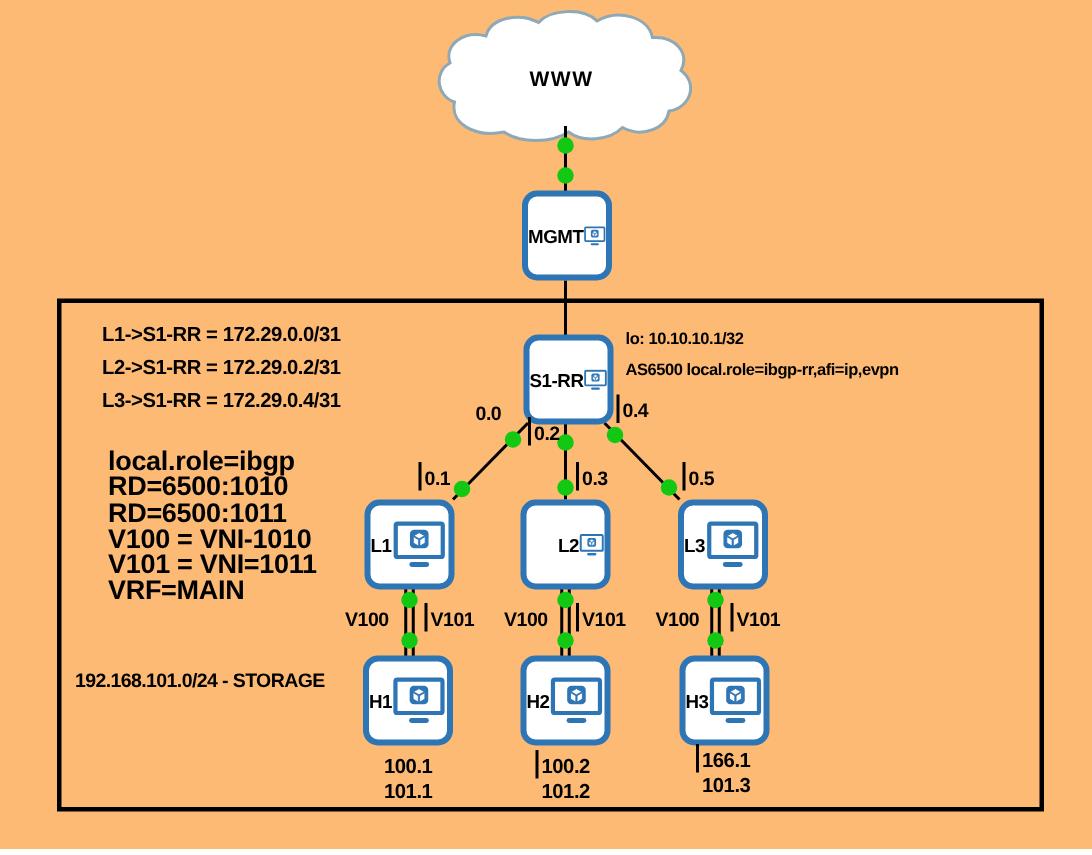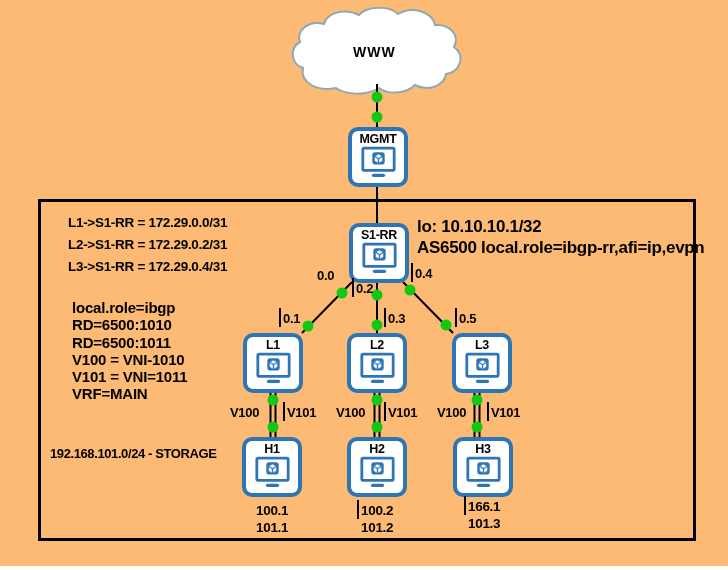--- a/index.html
+++ b/index.html
@@ -8,34 +8,34 @@
     font-family:"Liberation Sans", sans-serif; overflow:hidden;
   }
   .boundary {
     position:absolute; left:38px; top:199px; width:658px; height:342px;
     border:3px solid #000; box-sizing:border-box; z-index:1; background:transparent;
   }
   svg.layer { position:absolute; left:0; top:0; z-index:2; pointer-events:none; }
   .node {
     position:absolute; width:60px; height:60px; box-sizing:border-box;
     border:4px solid #2E75B6; border-radius:10px; background:#fff;
-    display:flex; flex-direction:column; align-items:center; z-index:3;
+    display:flex; align-items:center; z-index:3;
   }
   .node-label {
     font-weight:bold; font-size:12.5px; letter-spacing:-0.3px;
     color:#000; line-height:13px; margin-top:2px; white-space:nowrap;
   }
   .node-icon { width:37px; height:33px; display:block; }
   .txt {
     position:absolute; font-weight:bold; color:#000; white-space:nowrap; z-index:4;
   }
   .block div { white-space:nowrap; }
   .uplinks   { left:68px;  top:212px; font-size:13.5px; line-height:22px; letter-spacing:-0.3px; }
-  .rrinfo    { left:417px; top:216px; font-size:17px; line-height:21px; letter-spacing:-0.3px; }
-  .leafcfg   { left:72px;  top:299px; font-size:15px; line-height:17.3px; letter-spacing:-0.2px; }
+  .rrinfo    { left:417px; top:216px; font-size:11px; line-height:21px; letter-spacing:-0.3px; }
+  .leafcfg   { left:72px;  top:299px; font-size:18px; line-height:17.3px; letter-spacing:-0.2px; }
   .subnets   { left:50px;  top:445px; font-size:13px;   line-height:17.5px; letter-spacing:-0.4px; }
   .plabel  { font-size:13px; letter-spacing:-0.3px; }
   .vlabel  { font-size:13px; letter-spacing:-0.3px; }
   .iplabel { font-size:13.5px; letter-spacing:-0.3px; }
   .www { font-size:14px; letter-spacing:1px; z-index:4; }
   .tick::before {
     content:""; position:absolute; left:-4px; top:-3px;
     width:1.5px; height:19px; background:#000;
   }
 </style>
@@ -102,21 +102,21 @@
     <svg class="node-icon" viewBox="0 0 44 40">
         <use href="#vm"></use>
       </svg>
   </div>
   <div class="node" style="left:243px; top:333px;">
     <div class="node-label">L1</div>
     <svg class="node-icon" viewBox="0 0 44 40">
         <use href="#vm"></use>
       </svg>
   </div>
-  <div class="node" style="left:347px; top:333px;">
+  <div class="node" style="left:347px; top:333px;padding-left:21px;">
     <div class="node-label">L2</div>
     <svg class="node-icon" viewBox="0 0 44 40">
         <use href="#vm"></use>
       </svg>
   </div>
   <div class="node" style="left:452px; top:333px;">
     <div class="node-label">L3</div>
     <svg class="node-icon" viewBox="0 0 44 40">
         <use href="#vm"></use>
       </svg>

